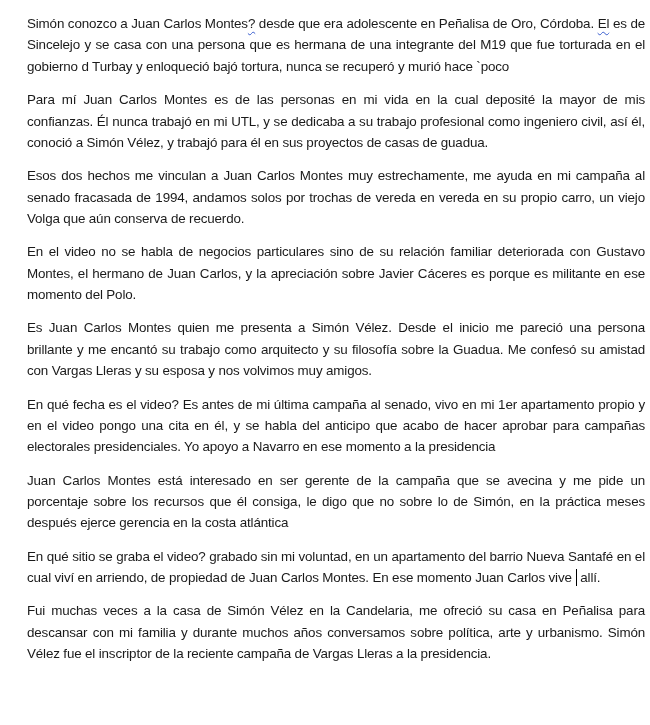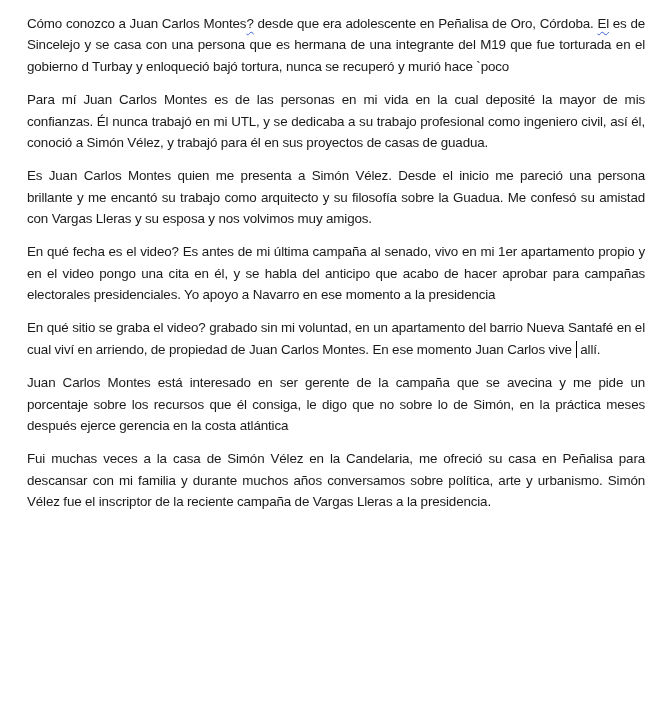--- a/index.html
+++ b/index.html
@@ -41,30 +41,32 @@
       background: #000;
       vertical-align: -4px;
       margin-left: 4px;
     }
   </style>
 </head>
 <body>
 
 <div class="page">
 
-  <p class="para"><span>Cómo conozco a Juan Carlos Montes</span><span class="spell">?</span><span> desde que era adolescente en Peñalisa de Oro, Córdoba. </span><span class="spell">El</span><span> es de Sincelejo y se casa con una persona que es hermana de una integrante del M19 que fue torturada en el gobierno d Turbay y enloqueció bajó tortura, nunca se recuperó y murió hace `poco</span></p>
+  <p class="para"><span>Simón conozco a Juan Carlos Montes</span><span class="spell">?</span><span> desde que era adolescente en Peñalisa de Oro, Córdoba. </span><span class="spell">El</span><span> es de Sincelejo y se casa con una persona que es hermana de una integrante del M19 que fue torturada en el gobierno d Turbay y enloqueció bajó tortura, nunca se recuperó y murió hace `poco</span></p>
 
   <p class="para">Para mí Juan Carlos Montes es de las personas en mi vida en la cual deposité la mayor de mis confianzas. Él nunca trabajó en mi UTL, y se dedicaba a su trabajo profesional como ingeniero civil, así él, conoció a Simón Vélez, y trabajó para él en sus proyectos de casas de guadua.</p>
 
+  <p class="para">Esos dos hechos me vinculan a Juan Carlos Montes muy estrechamente, me ayuda en mi campaña al senado fracasada de 1994, andamos solos por trochas de vereda en vereda en su propio carro, un viejo Volga que aún conserva de recuerdo.</p>
 
 
+  <p class="para">En el video no se habla de negocios particulares sino de su relación familiar deteriorada con Gustavo Montes, el hermano de Juan Carlos, y la apreciación sobre Javier Cáceres es porque es militante en ese momento del Polo.</p>
 
   <p class="para">Es Juan Carlos Montes quien me presenta a Simón Vélez. Desde el inicio me pareció una persona brillante y me encantó su trabajo como arquitecto y su filosofía sobre la Guadua. Me confesó su amistad con Vargas Lleras y su esposa y nos volvimos muy amigos.</p>
 
   <p class="para">En qué fecha es el video? Es antes de mi última campaña al senado, vivo en mi 1er apartamento propio y en el video pongo una cita en él, y se habla del anticipo que acabo de hacer aprobar para campañas electorales presidenciales. Yo apoyo a Navarro en ese momento a la presidencia</p>
 
+  <p class="para">Juan Carlos Montes está interesado en ser gerente de la campaña que se avecina y me pide  un porcentaje sobre los recursos que él consiga, le digo que no sobre lo de Simón, en la práctica meses después ejerce gerencia en la costa atlántica</p>
+
   <p class="para"><span>En qué sitio se graba el video? grabado sin mi voluntad, en un apartamento del barrio Nueva Santafé en el cual viví en arriendo, de propiedad de Juan Carlos Montes. En ese momento Juan Carlos vive</span><span class="cursor"></span><span> allí.</span></p>
-
-  <p class="para">Juan Carlos Montes está interesado en ser gerente de la campaña que se avecina y me pide  un porcentaje sobre los recursos que él consiga, le digo que no sobre lo de Simón, en la práctica meses después ejerce gerencia en la costa atlántica</p>
 
   <p class="para">Fui muchas veces a la casa de Simón Vélez en la Candelaria, me ofreció su casa en Peñalisa para descansar con mi familia y durante muchos años conversamos sobre política, arte y urbanismo. Simón Vélez fue el inscriptor de la reciente campaña de Vargas Lleras a la presidencia.</p>
 
 </div>
 
 </body></html>

